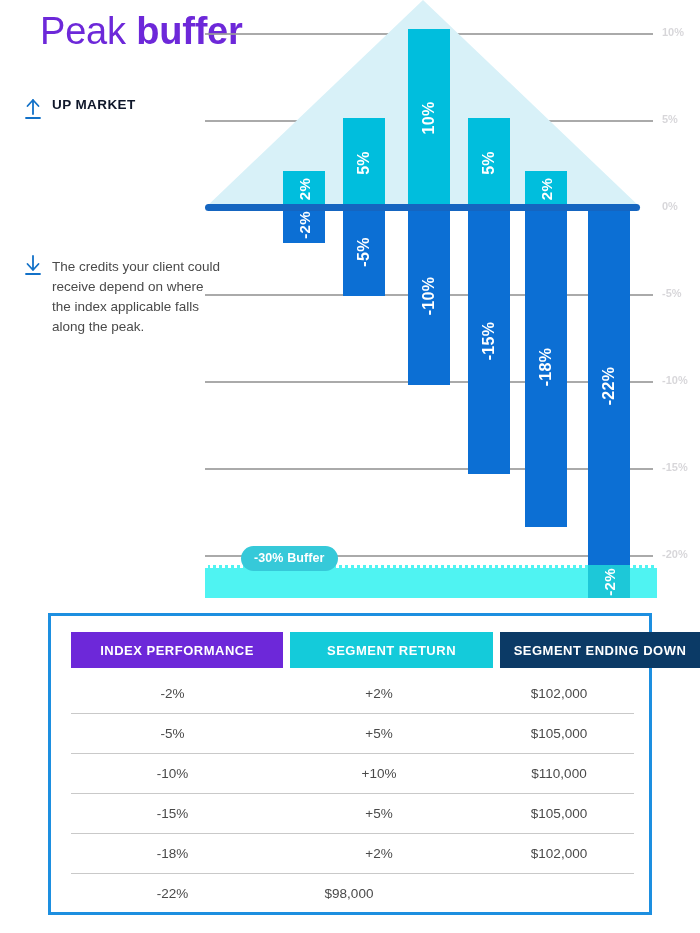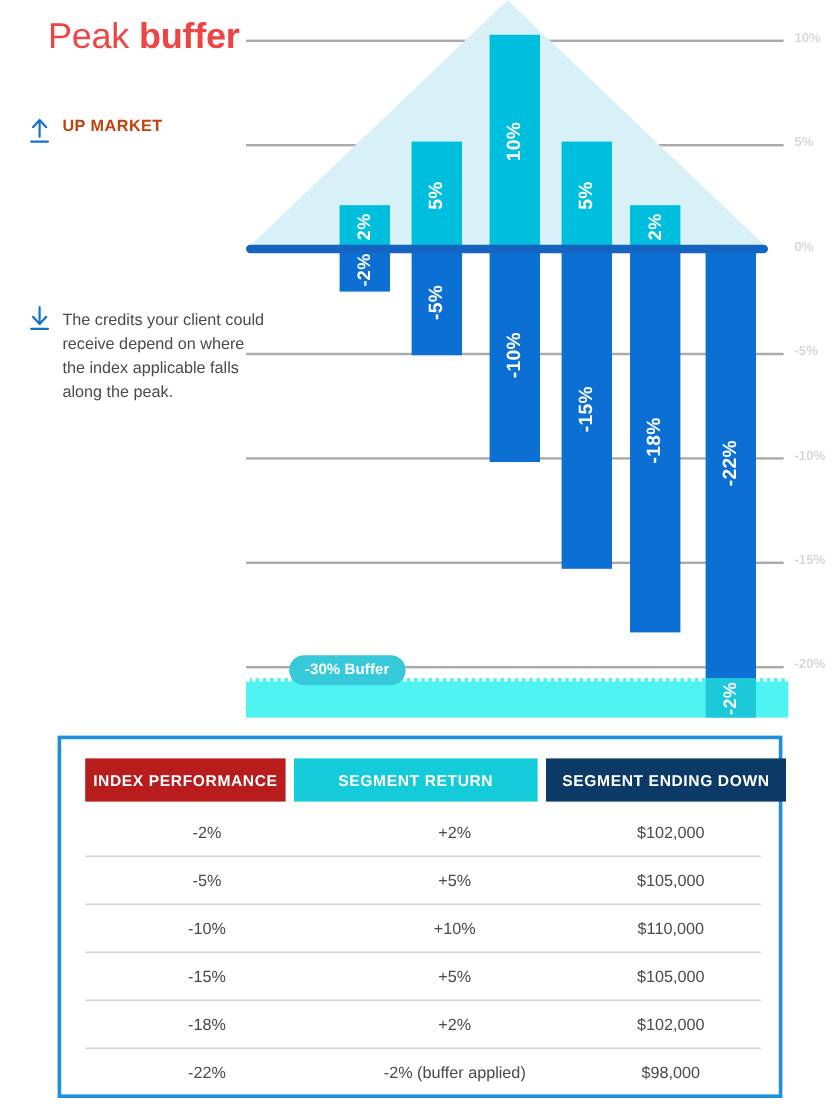--- a/index.html
+++ b/index.html
@@ -7,32 +7,32 @@
     width:700px;height:933px;position:relative;overflow:hidden;
     background:#ffffff;
     font-family:"Liberation Sans","DejaVu Sans",sans-serif;
     -webkit-font-smoothing:antialiased;
   }
   .stage{position:absolute;inset:0;}
 
   
   #title{
     position:absolute;left:40px;top:14px;
-    font-size:30px;line-height:34px;color:#ef4444;letter-spacing:-0.2px;
+    font-size:38px;line-height:34px;color:#6d28d9;letter-spacing:-0.2px;
     white-space:nowrap;
   }
   #title .light{font-weight:400;}
   #title .bold{font-weight:700;}
 
   
   .legend{position:absolute;left:22px;width:200px;}
   .legend .icon{position:absolute;left:0;top:1px;width:22px;height:24px;}
   .legend .head{
     margin-left:30px;font-size:13.5px;font-weight:700;letter-spacing:.4px;
-    color:#c2410c;line-height:18px;
+    color:#0f172a;line-height:18px;
   }
   .legend .body{
     margin-left:30px;margin-top:5px;font-size:13.5px;line-height:20px;
     color:#4a4a4a;font-weight:400;
   }
   #legend-up{top:96px;}
   #legend-down{top:252px;}
 
   
   #chart{position:absolute;left:0;top:0;width:556px;height:600px;}
@@ -88,21 +88,21 @@
   #table-card{
     position:absolute;left:48px;top:613px;width:604px;height:302px;
     border:3px solid #1d8fe0;box-sizing:border-box;background:#ffffff;
   }
   #table-head{position:absolute;left:20px;top:16px;display:flex;gap:7px;}
   .th{
     color:#ffffff;font-size:13px;font-weight:700;letter-spacing:.5px;
     display:flex;align-items:center;justify-content:center;
     height:36px;white-space:nowrap;
   }
-  .th.c0{width:167px;background:#b91c1c;}
+  .th.c0{width:212px;background:#6d28d9;}
   .th.c1{width:203px;background:#14cbda;}
   .th.c2{width:200px;background:#0b3a66;}
 
   #table-body{position:absolute;left:20px;top:58px;width:563px;}
   .tr{display:flex;height:39px;align-items:center;}
   .tr + .tr{border-top:1px solid #c9c9c9;}
   .td{font-size:13.5px;color:#4a4a4a;text-align:center;white-space:nowrap;}
   .td.c0{width:203px;}
   .td.c1{width:210px;}
   .td.c2{width:150px;}
@@ -230,19 +230,18 @@
           <div class="td c1">+5%</div>
           <div class="td c2">$105,000</div>
         </div>
         <div class="tr">
           <div class="td c0">-18%</div>
           <div class="td c1">+2%</div>
           <div class="td c2">$102,000</div>
         </div>
         <div class="tr">
           <div class="td c0">-22%</div>
-          <div class="td c1">-2% (buffer applied)</div>
           <div class="td c2">$98,000</div>
         </div>
       </div>
   </div>
 
 </div>
 
 </body></html>

